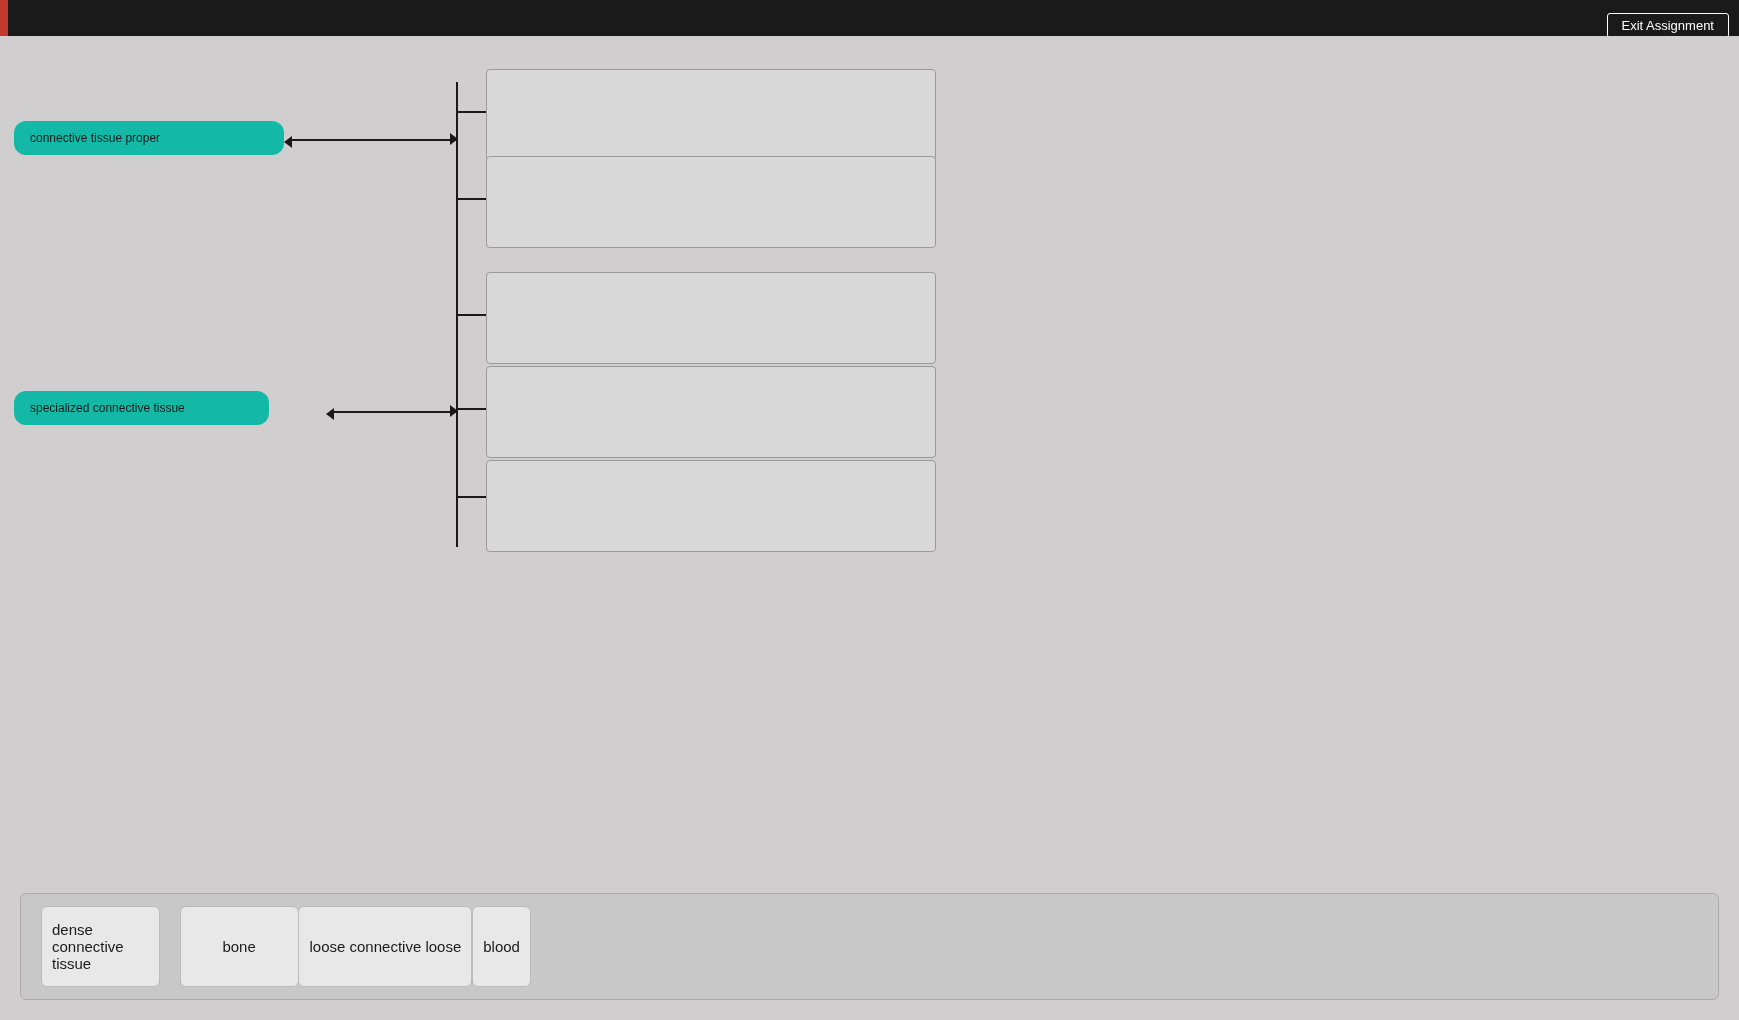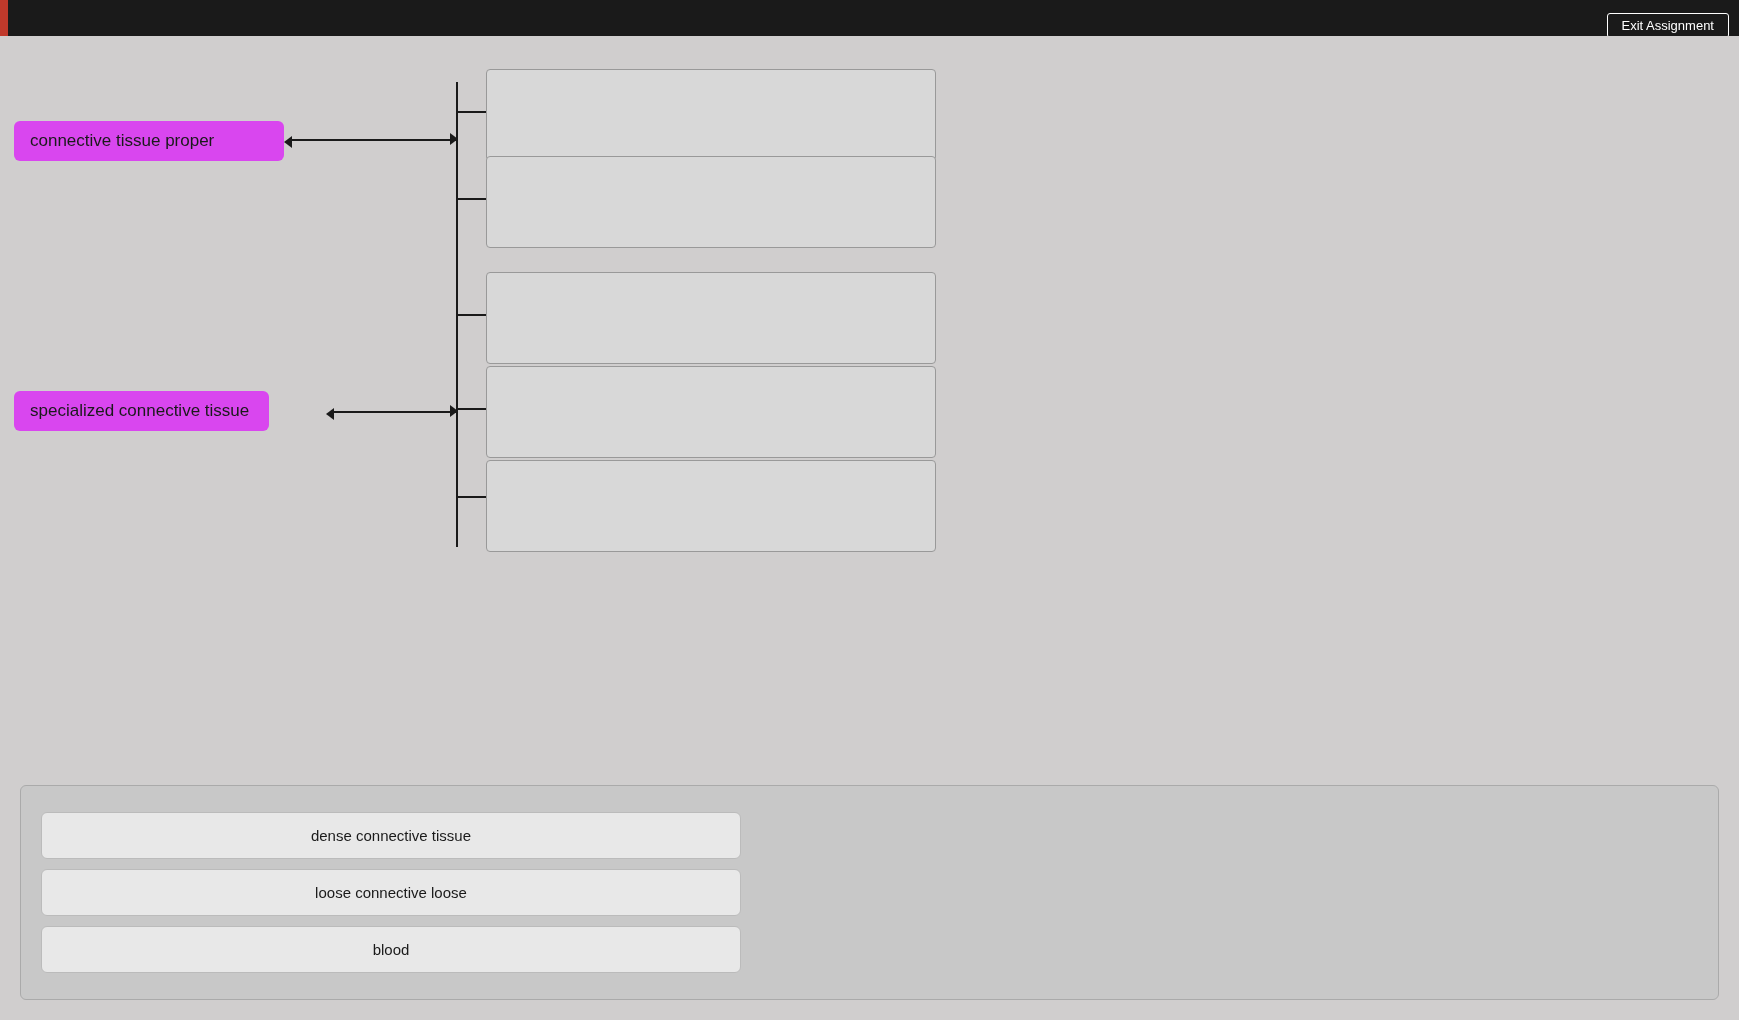--- a/index.html
+++ b/index.html
@@ -56,24 +56,24 @@
       top: 36px;
       left: 0;
       right: 0;
       bottom: 0;
       background-color: #d0cece;
     }
 
     
     .label-box {
       position: absolute;
-      background-color: #d946ef;
-      border-radius: 6px;
+      background-color: #14b8a6;
+      border-radius: 12px;
       padding: 10px 16px;
-      font-size: 17px;
+      font-size: 12px;
       font-weight: 400;
       color: #1a1a1a;
       white-space: nowrap;
     }
 
     .label-connective-proper {
       left: 14px;
       top: 85px;
       width: 270px;
     }
@@ -94,24 +94,22 @@
 
     
     .answer-bank {
       position: absolute;
       bottom: 20px;
       left: 20px;
       right: 20px;
       background-color: #c8c8c8;
       border: 1.5px solid #aaa;
       border-radius: 6px;
-      padding: 26px 20px;
-      display: flex;
-      flex-direction: column;
-      gap: 10px;
+      padding: 12px 20px;
+      display: flex;
     }
 
     .answer-row {
       display: flex;
       gap: 20px;
     }
 
     .answer-card {
       background-color: #e8e8e8;
       border: 1.5px solid #bbb;
@@ -188,20 +186,21 @@
 
   <div class="drop-box" style="left:486px; top:236px; width:450px; height:92px;"></div>
 
   <div class="drop-box" style="left:486px; top:330px; width:450px; height:92px;"></div>
 
   <div class="drop-box" style="left:486px; top:424px; width:450px; height:92px;"></div>
 
   <div class="answer-bank">
     <div class="answer-row">
       <div class="answer-card answer-card-left">dense connective tissue</div>
+      <div class="answer-card answer-card-right">bone</div>
     </div>
     <div class="answer-row">
       <div class="answer-card answer-card-left">loose connective loose</div>
     </div>
     <div class="answer-row">
       <div class="answer-card answer-card-single">blood</div>
     </div>
   </div>
 
 </div>

